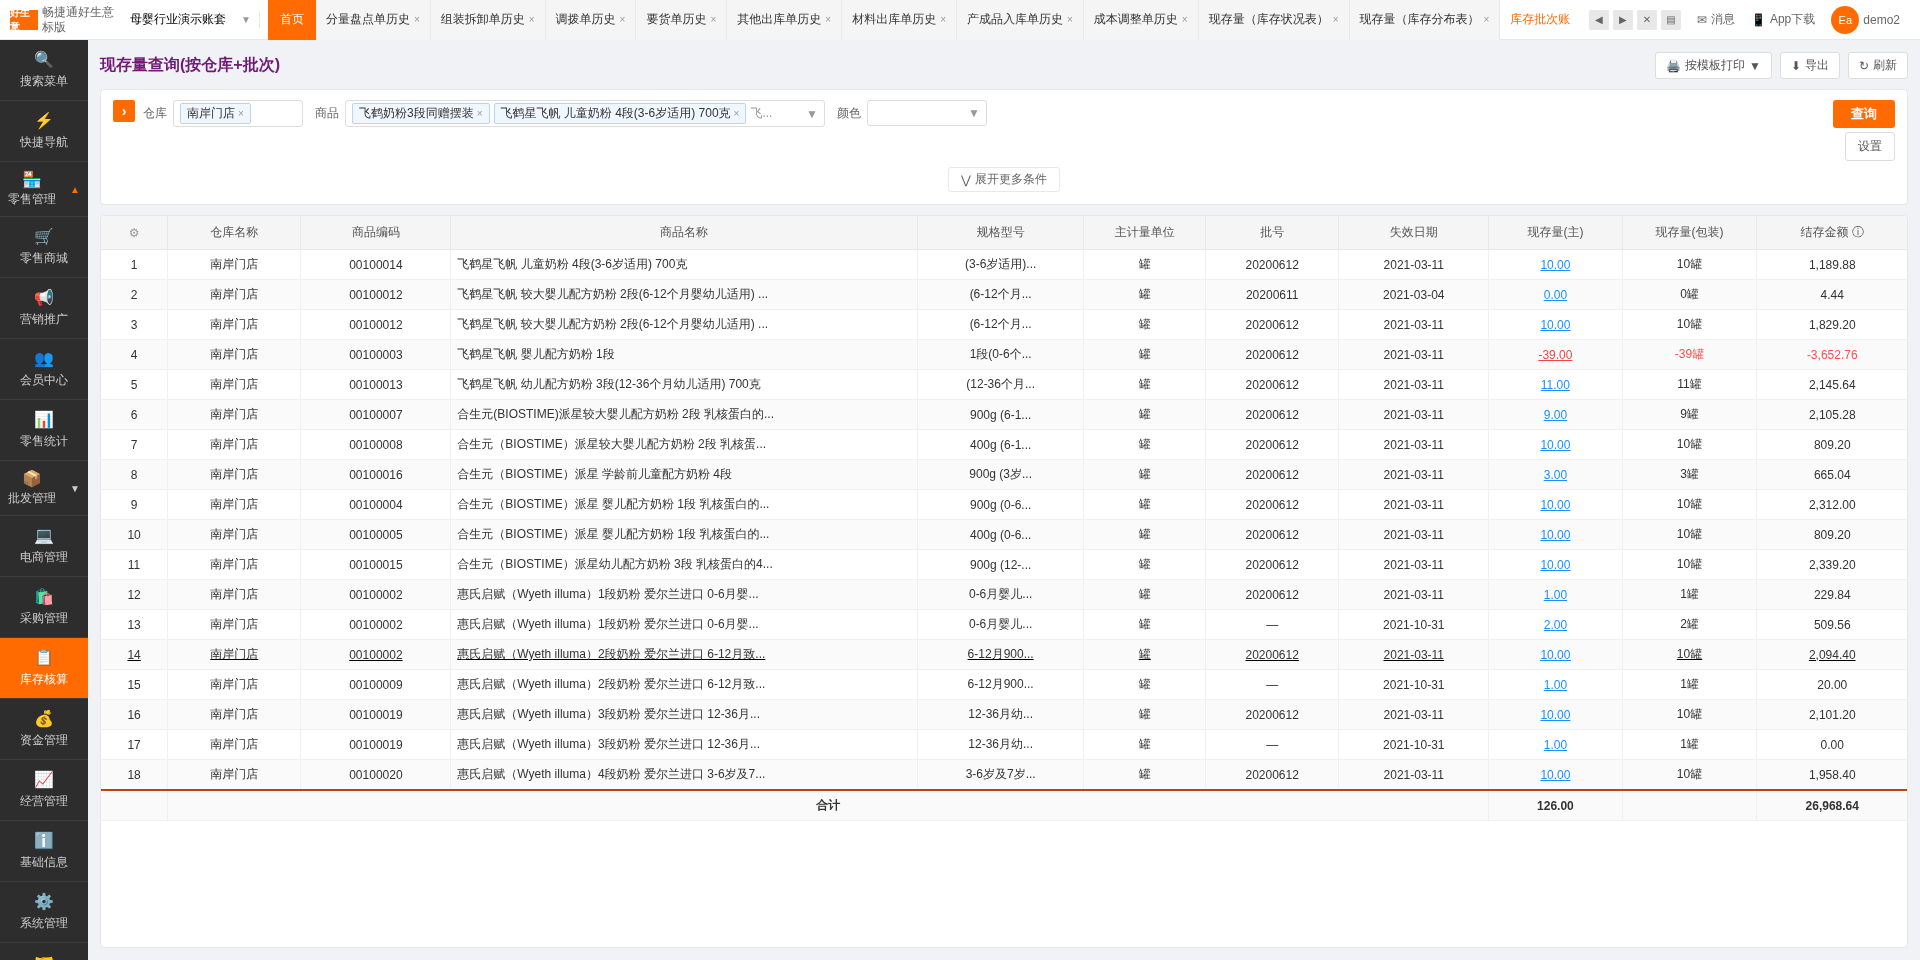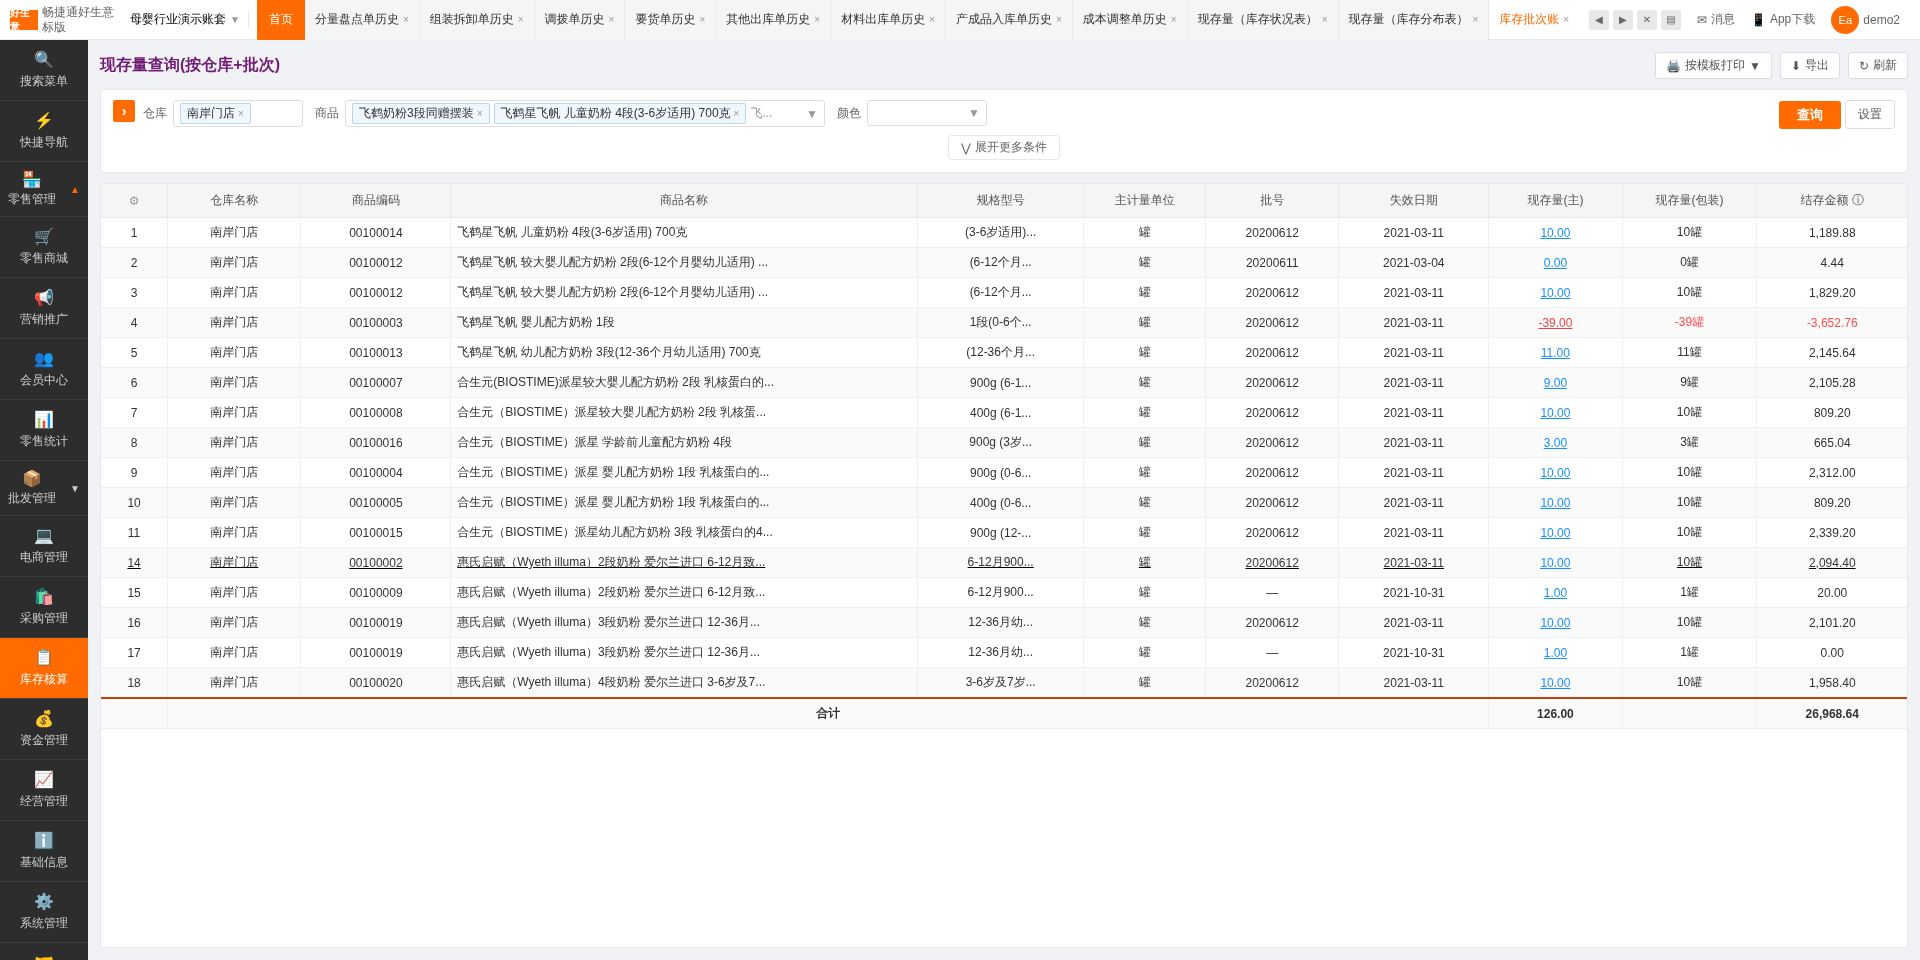--- a/index.html
+++ b/index.html
@@ -363,21 +363,21 @@
 <body>
 
 <div class="top-header">
   <div class="logo-area">
     <div class="logo-icon">好生意</div>
     <div class="logo-text">
       <div>畅捷通好生意</div>
       <div>标版</div>
     </div>
   </div>
-  <div style="display:flex;align-items:center;gap:4px;padding:0 8px;border-right:1px solid #e8e8e8;cursor:pointer;">
+  <div style="display:flex;align-items:center;gap:15px;padding:0 8px;border-right:1px solid #e8e8e8;cursor:pointer;">
     <span>母婴行业演示账套</span>
     <span style="font-size:10px;color:#999;">▼</span>
   </div>
   <div class="top-tabs">
     <div class="top-tab-home">
       <span>首页</span>
     </div>
     <div class="top-tab">
       <span>分量盘点单历史</span>
         <span class="close-btn">×</span>
@@ -576,21 +576,21 @@
             </div>
 
             <div class="filter-item">
               <span class="filter-label">颜色</span>
               <div class="filter-tag-area" style="min-width:120px;">
                 <span style="color:#999;margin-left:auto;">▼</span>
               </div>
             </div>
           </div>
 
-          <div style="display:flex;flex-direction:row;gap:4px;align-items:flex-end;min-width:80px;">
+          <div style="display:flex;flex-direction:column;gap:4px;align-items:flex-end;min-width:80px;">
             <button class="btn-query">查询</button>
             <button class="btn-settings">设置</button>
           </div>
         </div>
 
         <div class="expand-btn-area">
           <div class="expand-more-btn">
             <span>⋁</span>
             <span>展开更多条件</span>
           </div>
@@ -754,20 +754,46 @@
     <td class="col-code">00100015</td>
     <td class="col-name text-left" style="max-width:280px;overflow:hidden;text-overflow:ellipsis;">合生元（BIOSTIME）派星幼儿配方奶粉 3段 乳核蛋白的4...</td>
     <td class="col-spec">900g (12-...</td>
     <td class="col-unit">罐</td>
     <td class="col-batch">20200612</td>
     <td class="col-expire">2021-03-11</td>
     <td class="col-stock-main" style=""><span class="link-text" style="">10.00</span></td>
     <td class="col-stock-pkg" style="">10罐</td>
     <td class="col-balance" style="">2,339.20</td>
   </tr>
+                <tr style="background: rgb(250, 250, 250);">
+    <td class="col-num">12</td>
+    <td class="col-warehouse">南岸门店</td>
+    <td class="col-code">00100002</td>
+    <td class="col-name text-left" style="max-width:280px;overflow:hidden;text-overflow:ellipsis;">惠氏启赋（Wyeth illuma）1段奶粉 爱尔兰进口 0-6月婴...</td>
+    <td class="col-spec">0-6月婴儿...</td>
+    <td class="col-unit">罐</td>
+    <td class="col-batch">20200612</td>
+    <td class="col-expire">2021-03-11</td>
+    <td class="col-stock-main" style=""><span class="link-text" style="">1.00</span></td>
+    <td class="col-stock-pkg" style="">1罐</td>
+    <td class="col-balance" style="">229.84</td>
+  </tr>
+                <tr style="background: rgb(255, 255, 255);">
+    <td class="col-num">13</td>
+    <td class="col-warehouse">南岸门店</td>
+    <td class="col-code">00100002</td>
+    <td class="col-name text-left" style="max-width:280px;overflow:hidden;text-overflow:ellipsis;">惠氏启赋（Wyeth illuma）1段奶粉 爱尔兰进口 0-6月婴...</td>
+    <td class="col-spec">0-6月婴儿...</td>
+    <td class="col-unit">罐</td>
+    <td class="col-batch">—</td>
+    <td class="col-expire">2021-10-31</td>
+    <td class="col-stock-main" style=""><span class="link-text" style="">2.00</span></td>
+    <td class="col-stock-pkg" style="">2罐</td>
+    <td class="col-balance" style="">509.56</td>
+  </tr>
                 <tr style="background: rgb(250, 250, 250); text-decoration: underline;">
     <td class="col-num">14</td>
     <td class="col-warehouse">南岸门店</td>
     <td class="col-code">00100002</td>
     <td class="col-name text-left" style="max-width:280px;overflow:hidden;text-overflow:ellipsis;">惠氏启赋（Wyeth illuma）2段奶粉 爱尔兰进口 6-12月致...</td>
     <td class="col-spec">6-12月900...</td>
     <td class="col-unit">罐</td>
     <td class="col-batch">20200612</td>
     <td class="col-expire">2021-03-11</td>
     <td class="col-stock-main" style=""><span class="link-text" style="">10.00</span></td>

